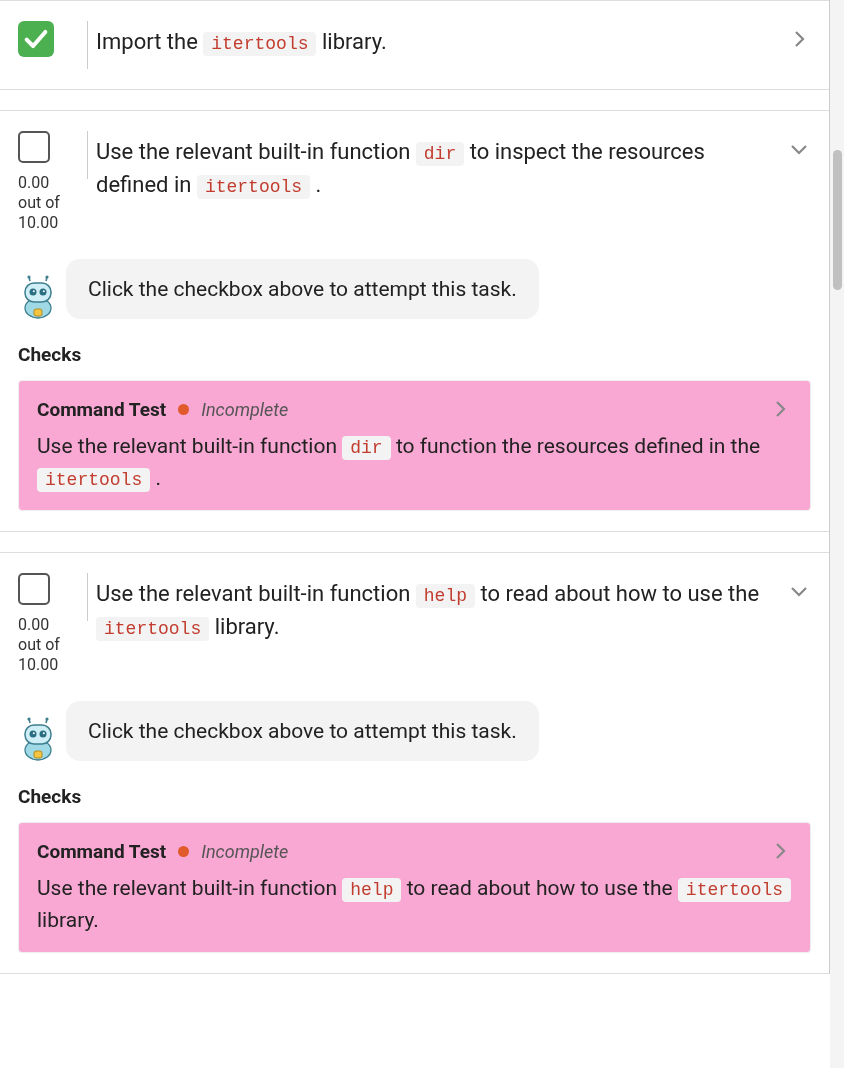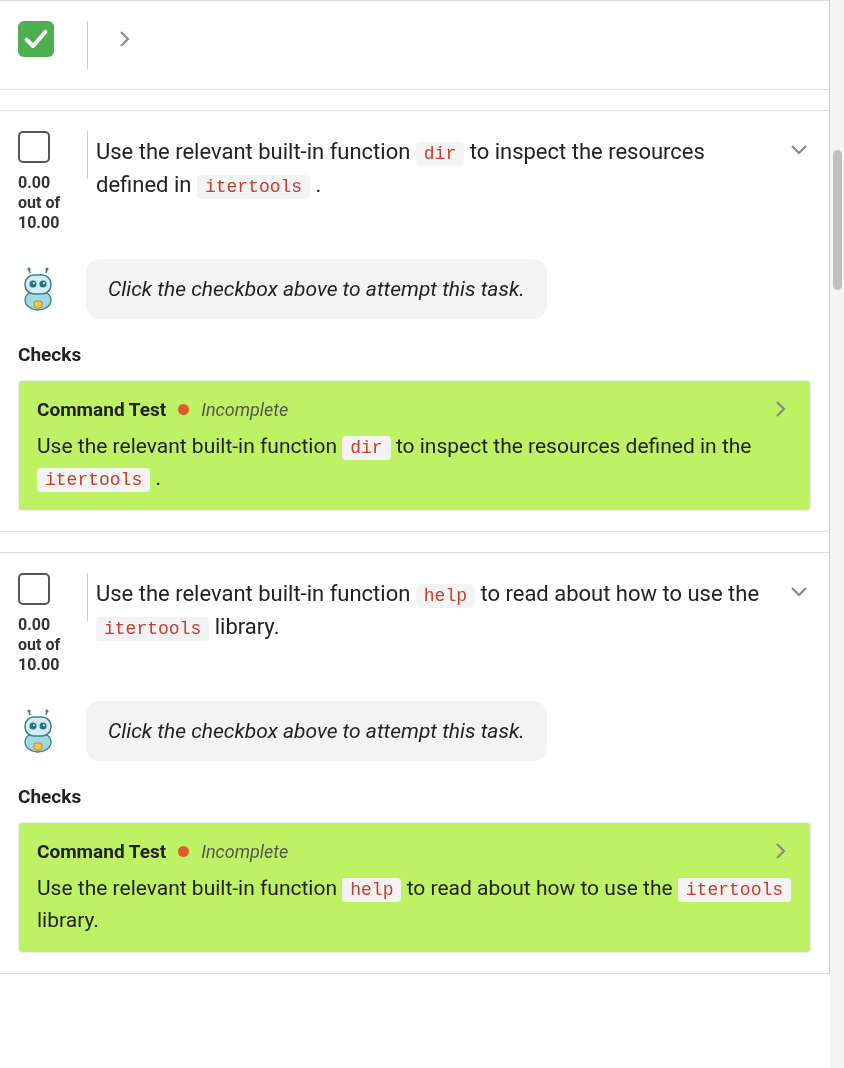--- a/index.html
+++ b/index.html
@@ -94,36 +94,34 @@
     height: 32px;
     border: 2.5px solid #555;
     border-radius: 5px;
     background: #fff;
   }
   .score {
     font-size: 16px;
     line-height: 1.25;
     color: #333;
     margin-top: 10px;
-    font-weight: bold;
   }
   code.inline {
     font-family: "SFMono-Regular", Consolas, "Liberation Mono", Menlo, monospace;
     font-size: 18px;
     background: #f3f3f3;
     padding: 2px 8px;
     border-radius: 4px;
     color: #c23d2f;
   }
   .bot-row {
     display: flex;
-    align-items: center;
+    align-items: flex-end;
     margin-top: 26px;
-    gap: 28px;
-    font-style: italic;
+    gap: 8px;
   }
   .bot-avatar {
     width: 40px;
     height: 44px;
     flex-shrink: 0;
   }
   .speech {
     background: #f3f3f3;
     border-radius: 14px;
     padding: 18px 22px;
@@ -132,21 +130,21 @@
     flex: 0 1 auto;
   }
   .checks-heading {
     font-weight: 700;
     font-size: 19px;
     margin-top: 24px;
     margin-bottom: 14px;
     color: #222;
   }
   .check-card {
-    background: #bef264;
+    background: #f9a8d4;
     border: 1px solid #eee;
     border-radius: 4px;
     padding: 16px 18px;
   }
   .check-head {
     display: flex;
     align-items: center;
     justify-content: space-between;
   }
   .check-head-left {
@@ -192,20 +190,21 @@
         <div class="status-col">
           <div class="checkbox-done">
             <svg width="28" height="28" viewBox="0 0 24 24">
               <polyline points="4 12.5 9.5 18 20 6" stroke="#fff" stroke-width="3.5" fill="none" stroke-linecap="round" stroke-linejoin="round"></polyline>
             </svg>
           </div>
         </div>
         <div class="divider-col">
           <div class="vline"></div>
         </div>
+        <div class="desc-col"><span>Import the </span><code class="inline">itertools</code><span> library.</span></div>
         <div class="chevron-col">
           <svg width="24" height="24" viewBox="0 0 24 24">
             <polyline points="9 5 16 12 9 19" class="chev"></polyline>
           </svg>
         </div>
       </div>
     </div>
     <div class="task">
       <div class="task-header">
         <div class="status-col">
@@ -247,21 +246,21 @@
         <div class="check-head">
           <div class="check-head-left">
             <span class="check-title">Command Test</span>
             <span class="status-dot"></span>
             <span class="status-text">Incomplete</span>
           </div>
           <svg width="24" height="24" viewBox="0 0 24 24">
             <polyline points="9 5 16 12 9 19" class="chev"></polyline>
           </svg>
         </div>
-        <div class="check-body"><span>Use the relevant built-in function </span><code class="inline">dir</code><span> to inspect the resources defined in the </span><code class="inline">itertools</code><span> .</span></div>
+        <div class="check-body"><span>Use the relevant built-in function </span><code class="inline">dir</code><span> to function the resources defined in the </span><code class="inline">itertools</code><span> .</span></div>
       </div>
     </div>
     <div class="task">
       <div class="task-header">
         <div class="status-col">
           <div class="checkbox-empty"></div>
           <div class="score">
             <div>0.00</div>
             <div>out of</div>
             <div>10.00</div>

